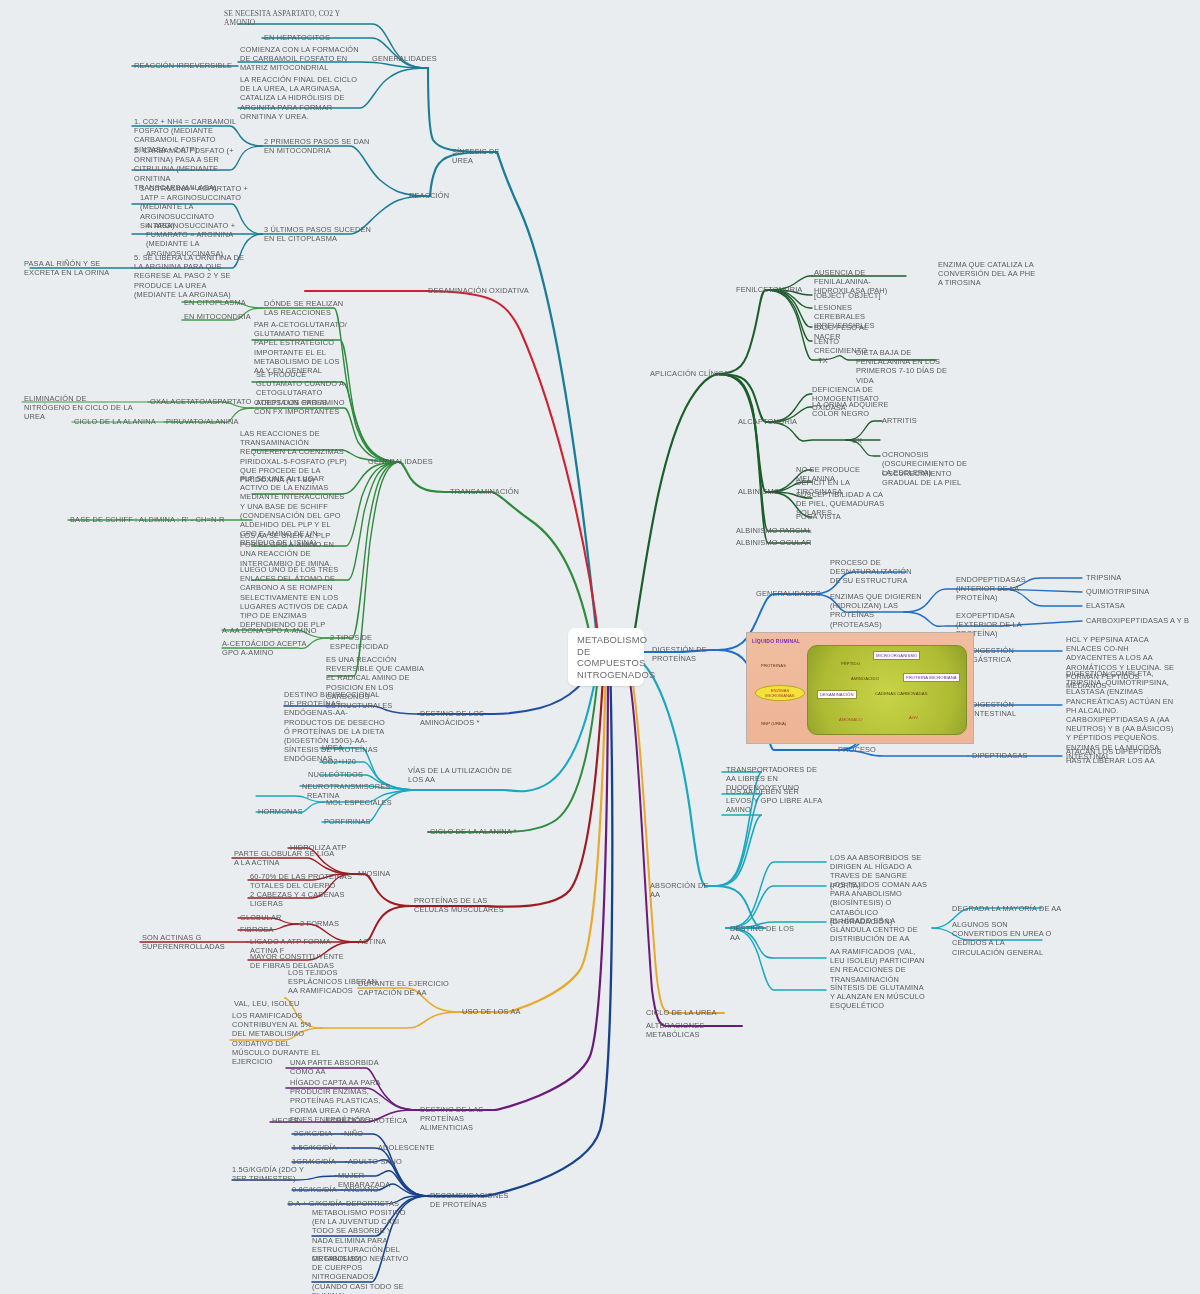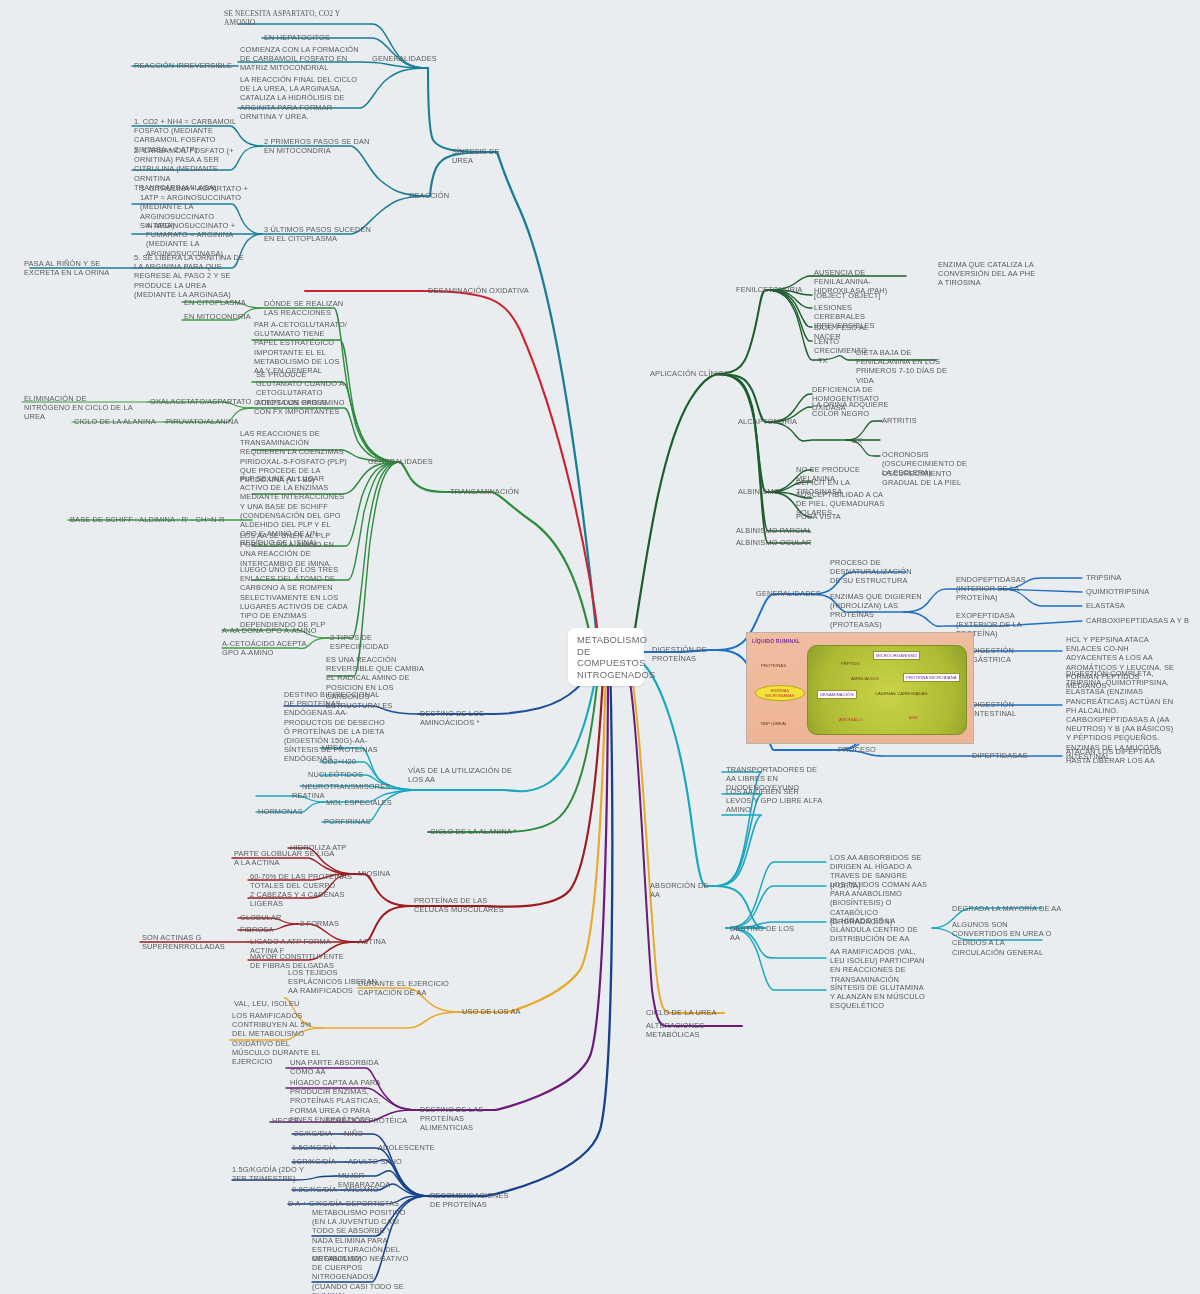--- a/index.html
+++ b/index.html
@@ -332,21 +332,21 @@
   <div class="node" style="left:322px;top:757px;width:56px;">
     <span>CO2+H20</span></div>
   <div class="node" style="left:308px;top:770px;width:60px;">
     <span>NUCLEÓTIDOS</span></div>
   <div class="node" style="left:302px;top:782px;width:78px;">
     <span>NEUROTRANSMISORES</span></div>
   <div class="node" style="left:326px;top:798px;width:66px;">
     <span>MOL ESPECIALES</span></div>
   <div class="node" style="left:324px;top:817px;width:56px;">
     <span>PORFIRINAS</span></div>
-  <div class="node" style="left:260px;top:791px;width:46px;padding-left:32px;">
+  <div class="node" style="left:275px;top:791px;width:46px;padding-left:32px;">
     <span>REATINA</span></div>
   <div class="node" style="left:258px;top:807px;width:50px;">
     <span>HORMONAS</span></div>
 
   <div class="node" style="left:430px;top:827px;width:90px;">
     <span>CICLO DE LA ALANINA *</span></div>
 
   <div class="node" style="left:414px;top:896px;width:90px;">
     <span>PROTEÍNAS DE LAS CÉLULAS MUSCULARES</span></div>
   <div class="node" style="left:358px;top:869px;width:46px;">

